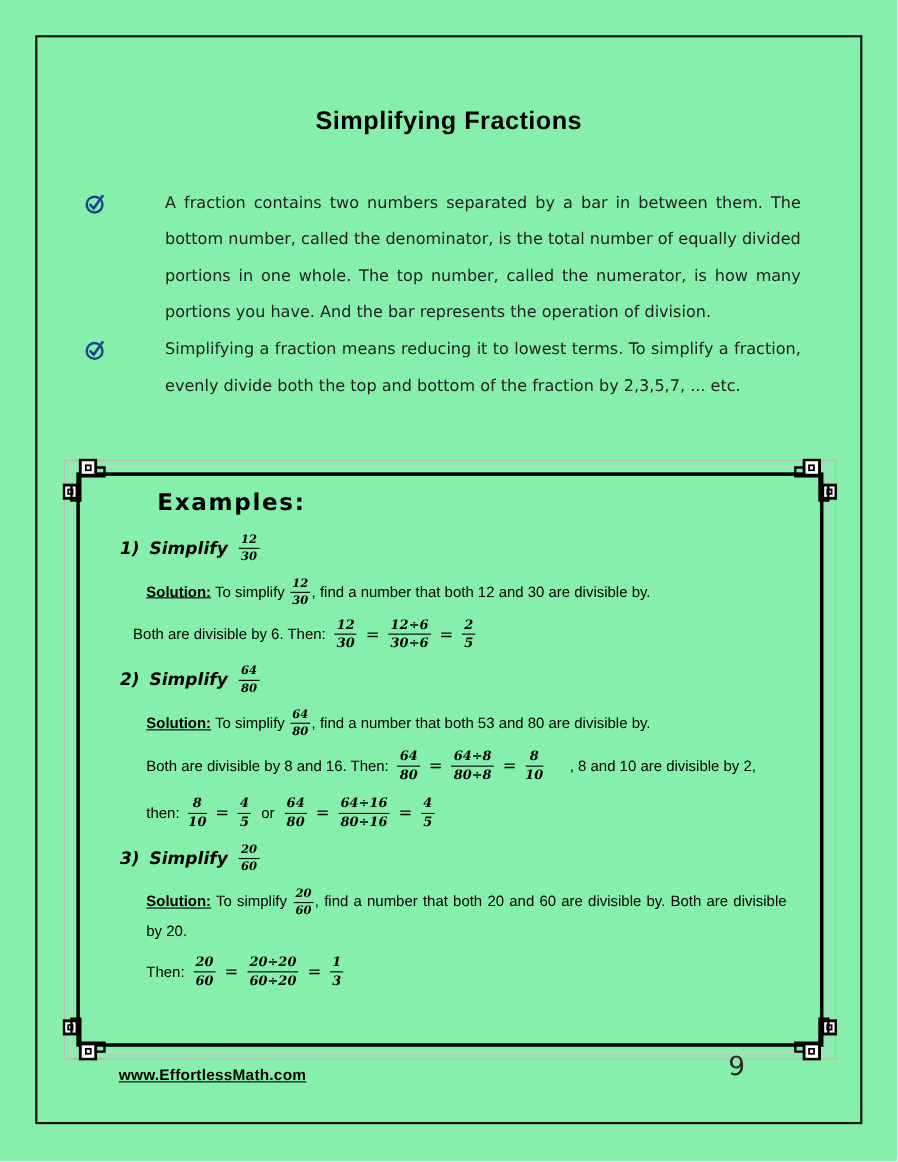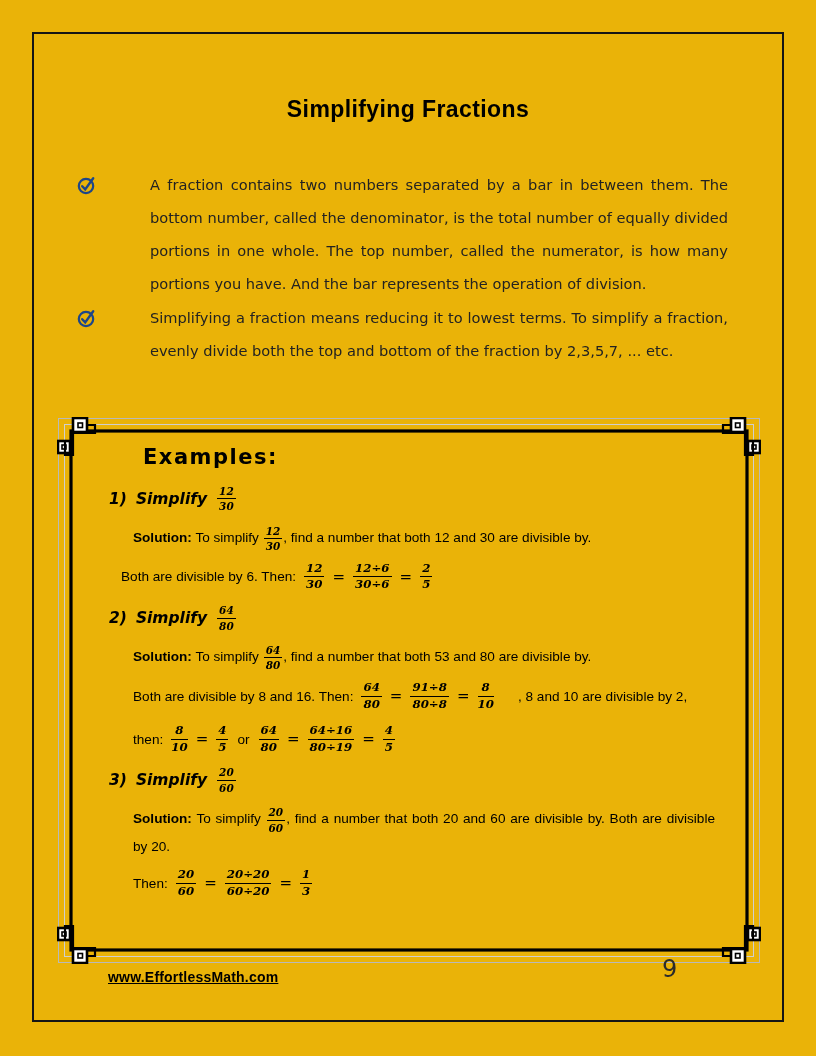--- a/index.html
+++ b/index.html
@@ -1,18 +1,18 @@
 <!DOCTYPE html>
 <html><head>
 <meta charset="utf-8">
 <style>
   * { margin:0; padding:0; box-sizing:border-box; }
   html,body { background:#fff; }
   .sheet {
-    position:relative; width:816px; height:1056px; background:#eab308;
+    position:relative; width:816px; height:1056px; background:#86efac;
     font-family:"Liberation Sans", sans-serif; color:#1a1a1a; overflow:hidden;
   }
   .page-border {
     position:absolute; left:32px; top:32px; width:752px; height:990px;
     border:2.5px solid #151515;
   }
   .doc-title {
     position:absolute; left:0; top:96px; width:100%;
     text-align:center; font-size:23px; font-weight:800; letter-spacing:.4px; color:#000;
   }
@@ -34,21 +34,21 @@
   }
   .ex-title {
     display:flex; align-items:center; gap:9px; margin:10px 0 12px 0;
     font-family:"DejaVu Sans", sans-serif; font-style:italic; font-weight:700;
     font-size:15.5px; color:#000;
   }
   .solution {
     margin:0 0 9px 24px; font-size:13.6px; line-height:1.85; color:#000; max-width:614px;
   }
   .solution.justified { text-align:justify; }
-  .sol-label { font-weight:700; }
+  .sol-label { font-weight:700;text-decoration:underline; }
   .step {
     display:flex; align-items:center; flex-wrap:wrap; gap:5px;
     margin:4px 0 12px 24px; font-size:13.6px; color:#000;
   }
   .step.flush { margin-left:12px; }
   .lead { margin-right:2px; }
   .tail { margin-left:18px; }
   .eq { font-family:"DejaVu Serif", serif; font-size:15px; padding:0 2px; }
   .or { padding:0 3px; }
   
@@ -194,21 +194,21 @@
             </span><span>, find a number that both 53 and 80 are divisible by.</span>
         </p>
         <div class="step">
           <span class="lead">Both are divisible by 8 and 16. Then:</span>
           <span class="frac med">
               <span class="num">64</span>
               <span class="den">80</span>
             </span>
           <span class="eq">=</span>
           <span class="frac med">
-              <span class="num">91÷8</span>
+              <span class="num">64÷8</span>
               <span class="den">80÷8</span>
             </span>
           <span class="eq">=</span>
           <span class="frac med">
               <span class="num">8</span>
               <span class="den">10</span>
             </span>
           <span class="tail">, 8 and 10 are divisible by 2,</span>
         </div>
         <div class="step">
@@ -223,21 +223,21 @@
               <span class="den">5</span>
             </span>
           <span class="or">or</span>
           <span class="frac med">
               <span class="num">64</span>
               <span class="den">80</span>
             </span>
           <span class="eq">=</span>
           <span class="frac med">
               <span class="num">64÷16</span>
-              <span class="den">80÷19</span>
+              <span class="den">80÷16</span>
             </span>
           <span class="eq">=</span>
           <span class="frac med">
               <span class="num">4</span>
               <span class="den">5</span>
             </span>
         </div>
       </div>
 
       <div class="ex">

